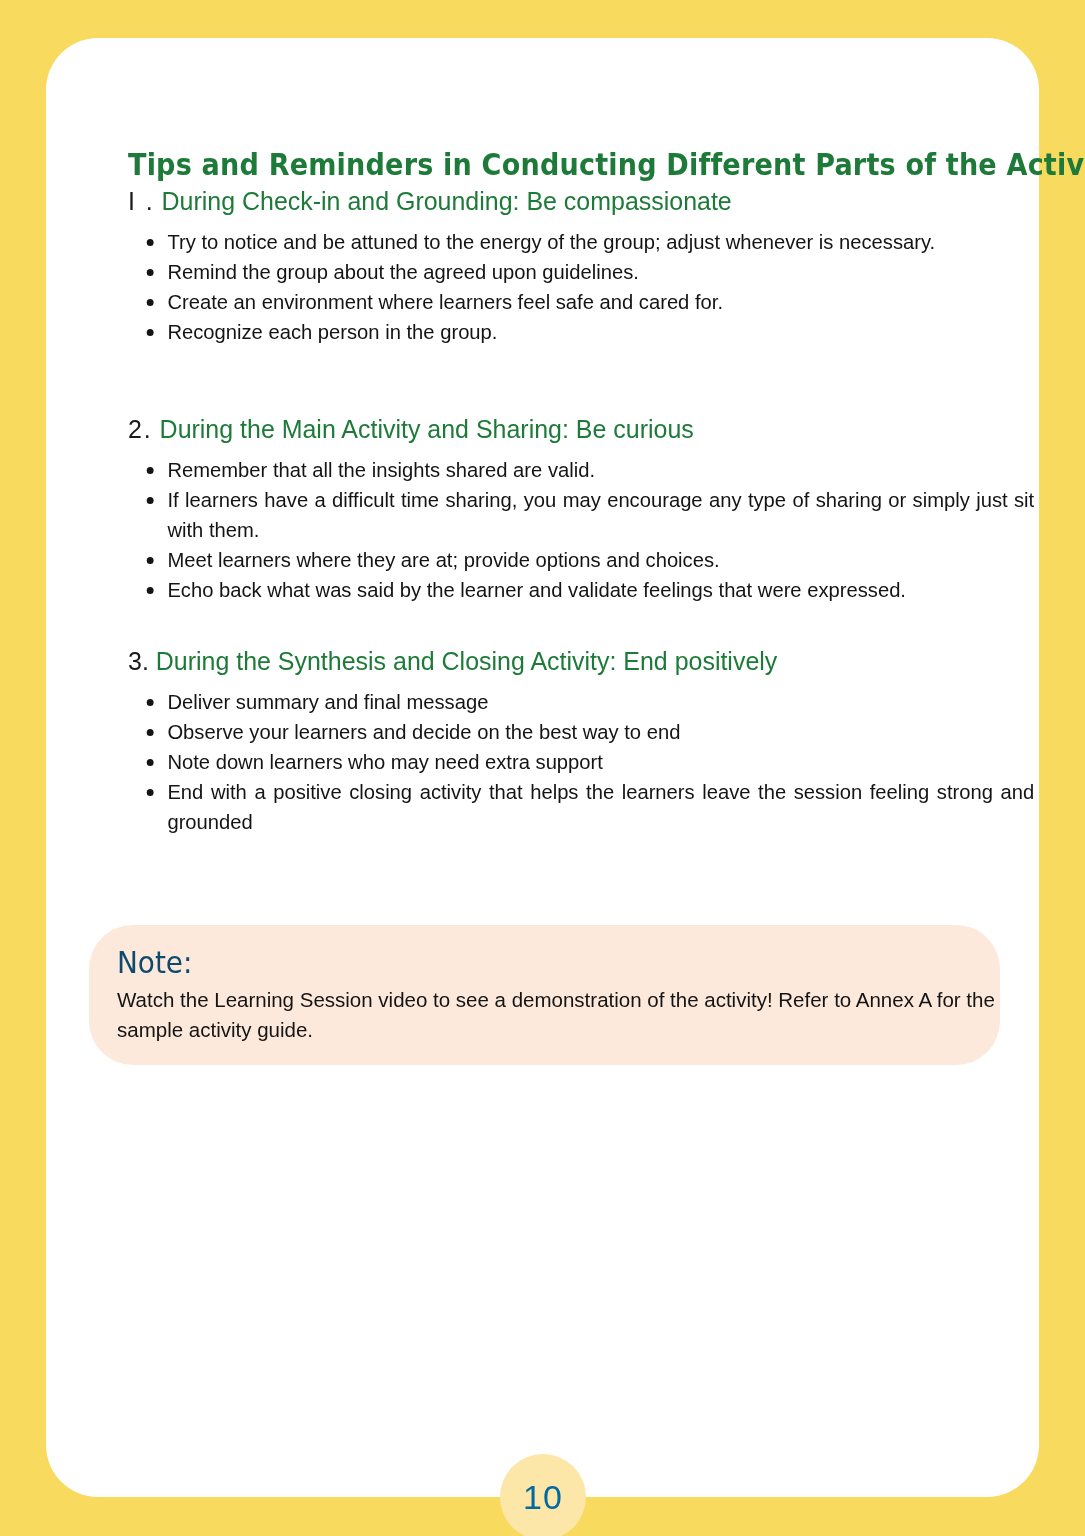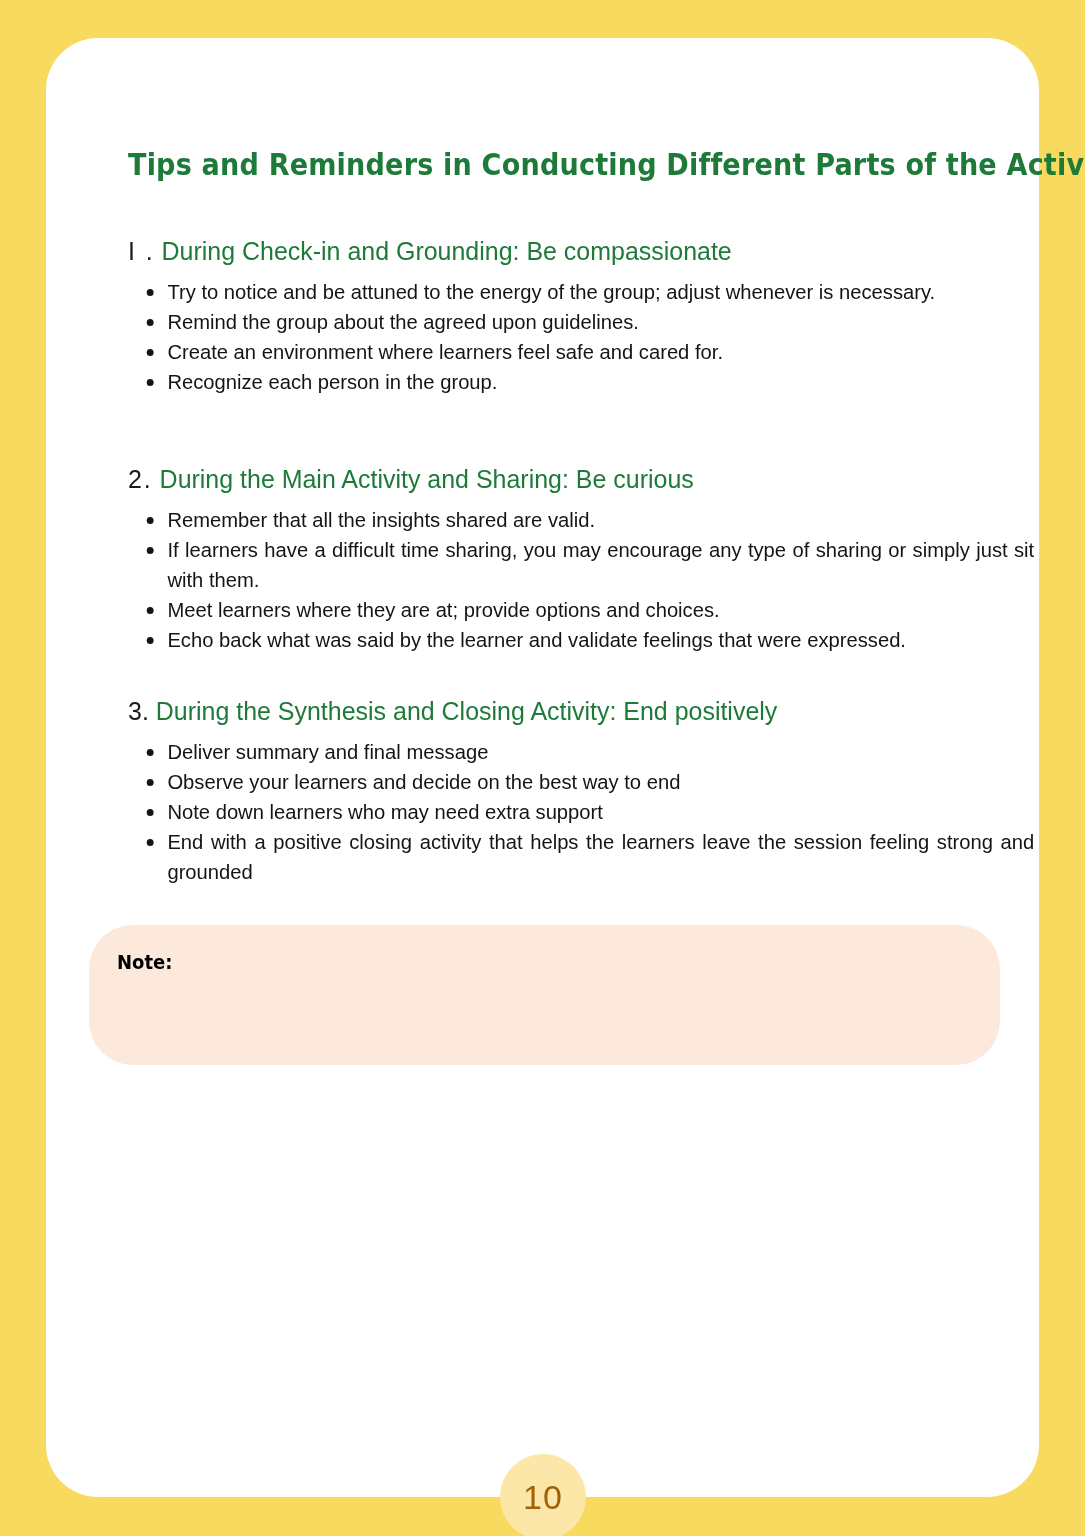--- a/index.html
+++ b/index.html
@@ -50,21 +50,21 @@
     line-height: 42px;
     white-space: nowrap;
     margin: 0;
     transform: scaleX(0.97);
     transform-origin: left center;
   }
 
   .section {
     margin-top: 0;
   }
-  .section.s1 { margin-top: 50px; }
+  .section.s1 { }
   .section.s2 { margin-top: 66px; }
   .section.s3 { margin-top: 40px; }
 
   .sec-head {
     font-family: "Liberation Sans", sans-serif;
     font-size: 26px;
     line-height: 32px;
     white-space: nowrap;
     margin: 0 0 10px 0;
     transform: scaleX(0.96);
@@ -113,24 +113,24 @@
     left: 89px;
     top: 925px;
     width: 911px;
     height: 140px;
     background: #fce9db;
     border-radius: 44px 44px 44px 44px;
     box-sizing: border-box;
     padding: 22px 28px 0 28px;
   }
   .note-title {
-    color: #000000;
+    color: #0c4a6e;
     font-family: "DejaVu Sans Condensed", "Liberation Sans Narrow", "Liberation Sans", sans-serif;
-    font-size: 20px;
-    font-weight: bold;
+    font-size: 31px;
+    font-weight: normal;
     line-height: 30px;
     margin: 0 0 8px 0;
   }
   .note-body {
     color: #141414;
     font-size: 20.5px;
     line-height: 30px;
     margin: 0;
     width: 880px;
   }
@@ -142,21 +142,21 @@
     top: 1454px;
     width: 86px;
     height: 86px;
     border-radius: 50%;
     background: #fce6a8;
     display: flex;
     align-items: center;
     justify-content: center;
   }
   .page-badge span {
-    color: #a16207;
+    color: #0369a1;
     font-size: 34px;
     line-height: 34px;
     letter-spacing: 1px;
   }
 </style>
 </head>
 <body>
 
 <div class="page">
   <div class="card">
@@ -201,20 +201,21 @@
           <li class="tight">Observe your learners and decide on the best way to end</li>
           <li class="tight">Note down learners who may need extra support</li>
           <li>End with a positive closing activity that helps the learners leave the session feeling strong and grounded</li>
         </ul>
       </div>
 
     </div>
 
     <div class="note-box" style="left:43px; top:887px;">
       <div class="note-title">Note:</div>
+      <div class="note-body">Watch the Learning Session video to see a demonstration of the activity! Refer to Annex A for the sample activity guide.</div>
     </div>
 
   </div>
 
   <div class="page-badge">
     <span>10</span>
   </div>
 </div>
 
 </body></html>

